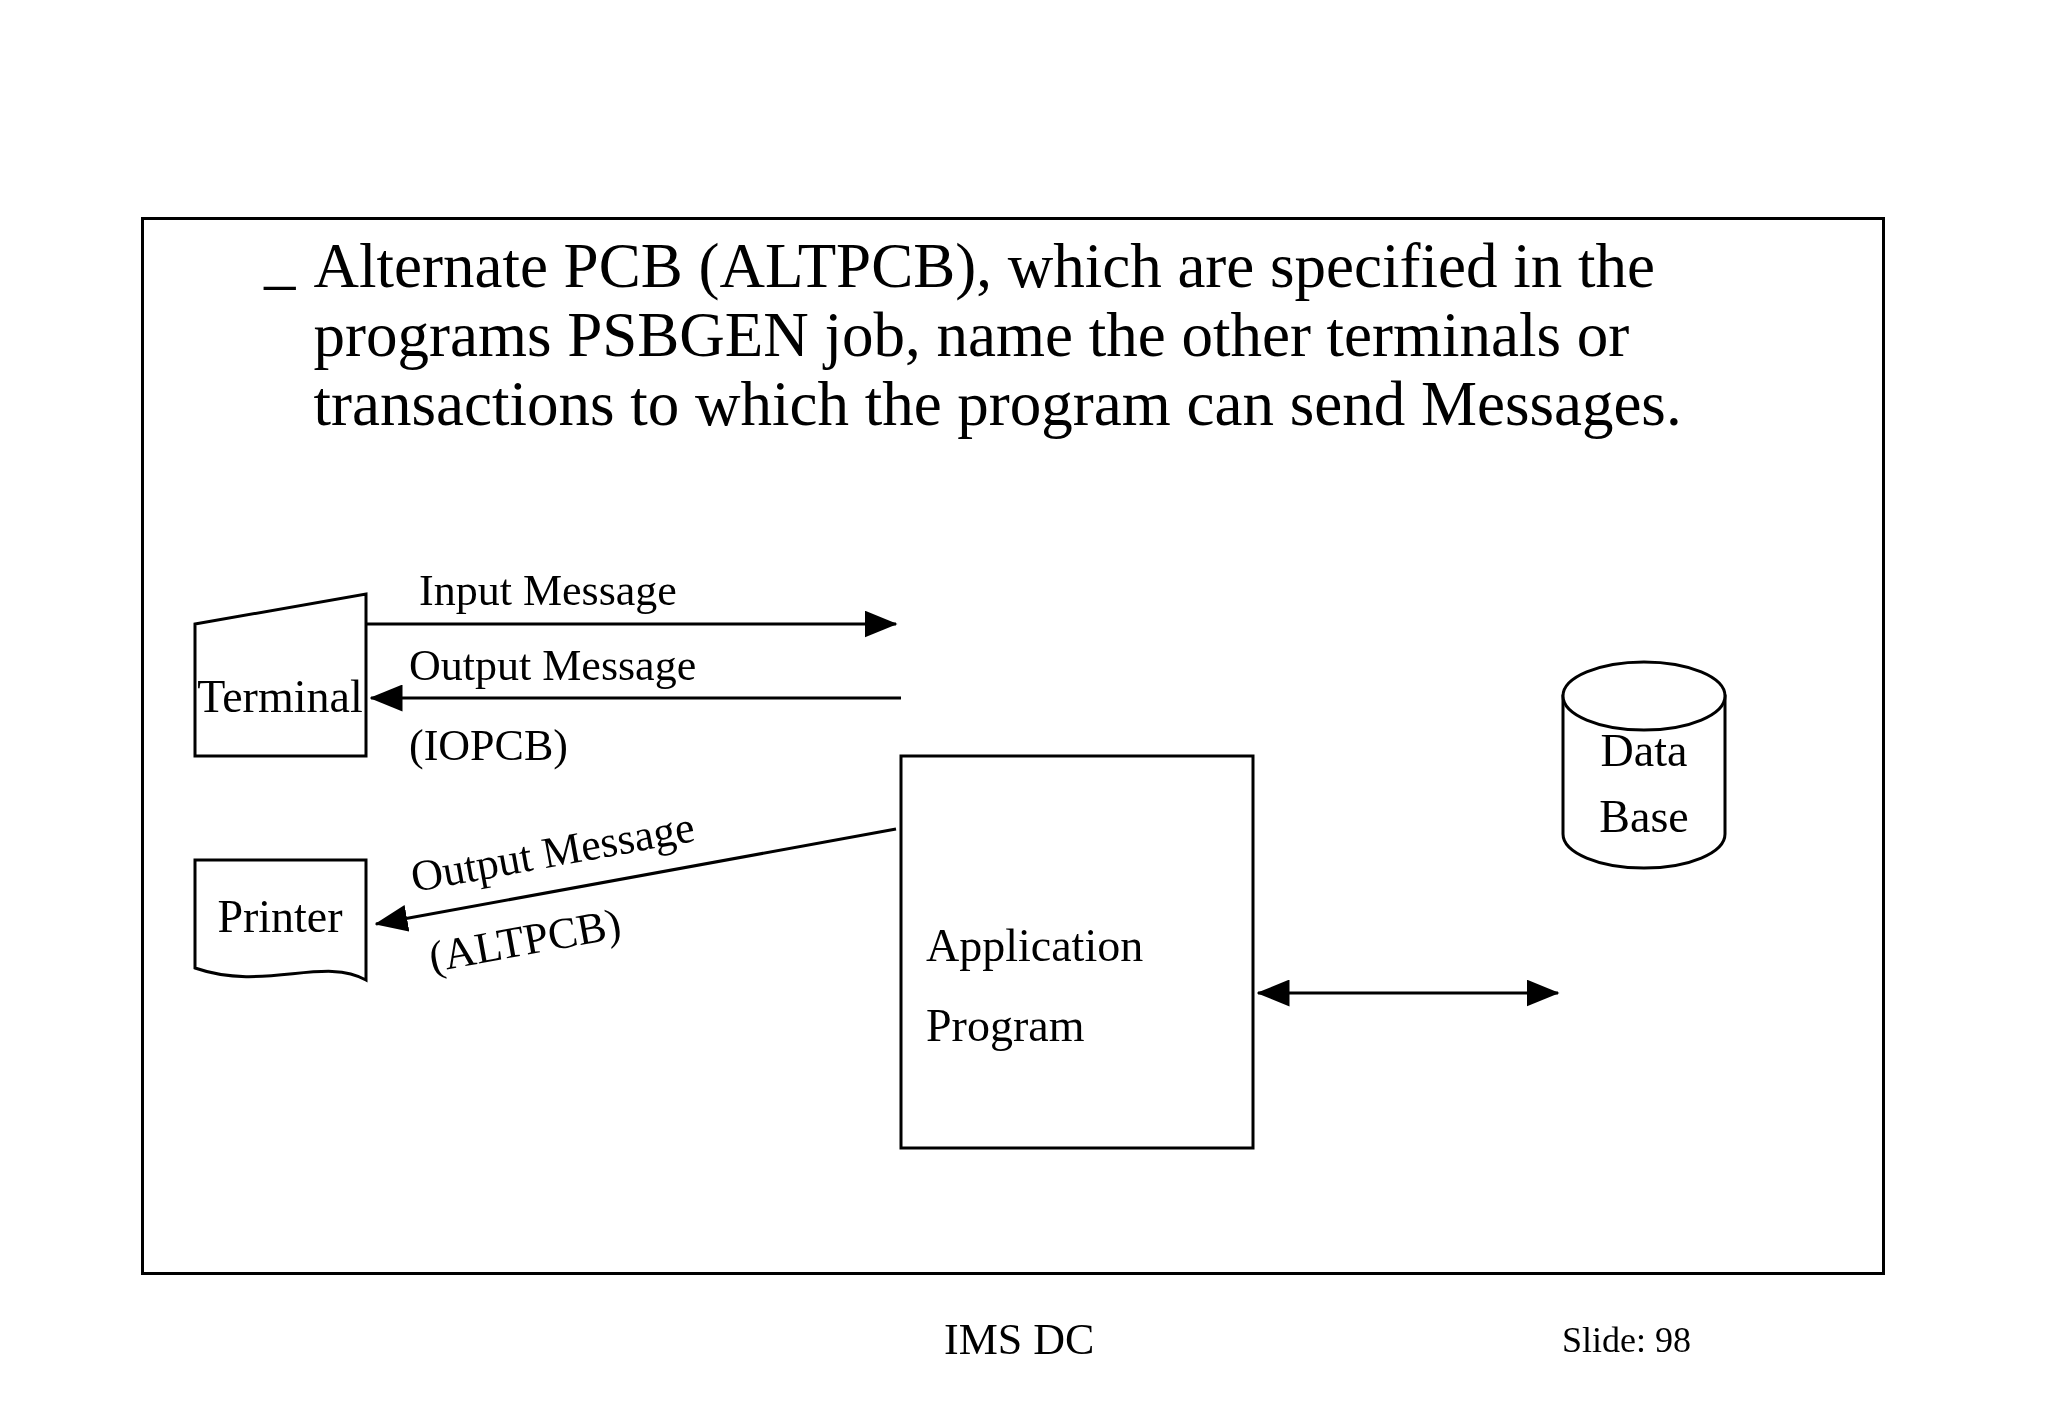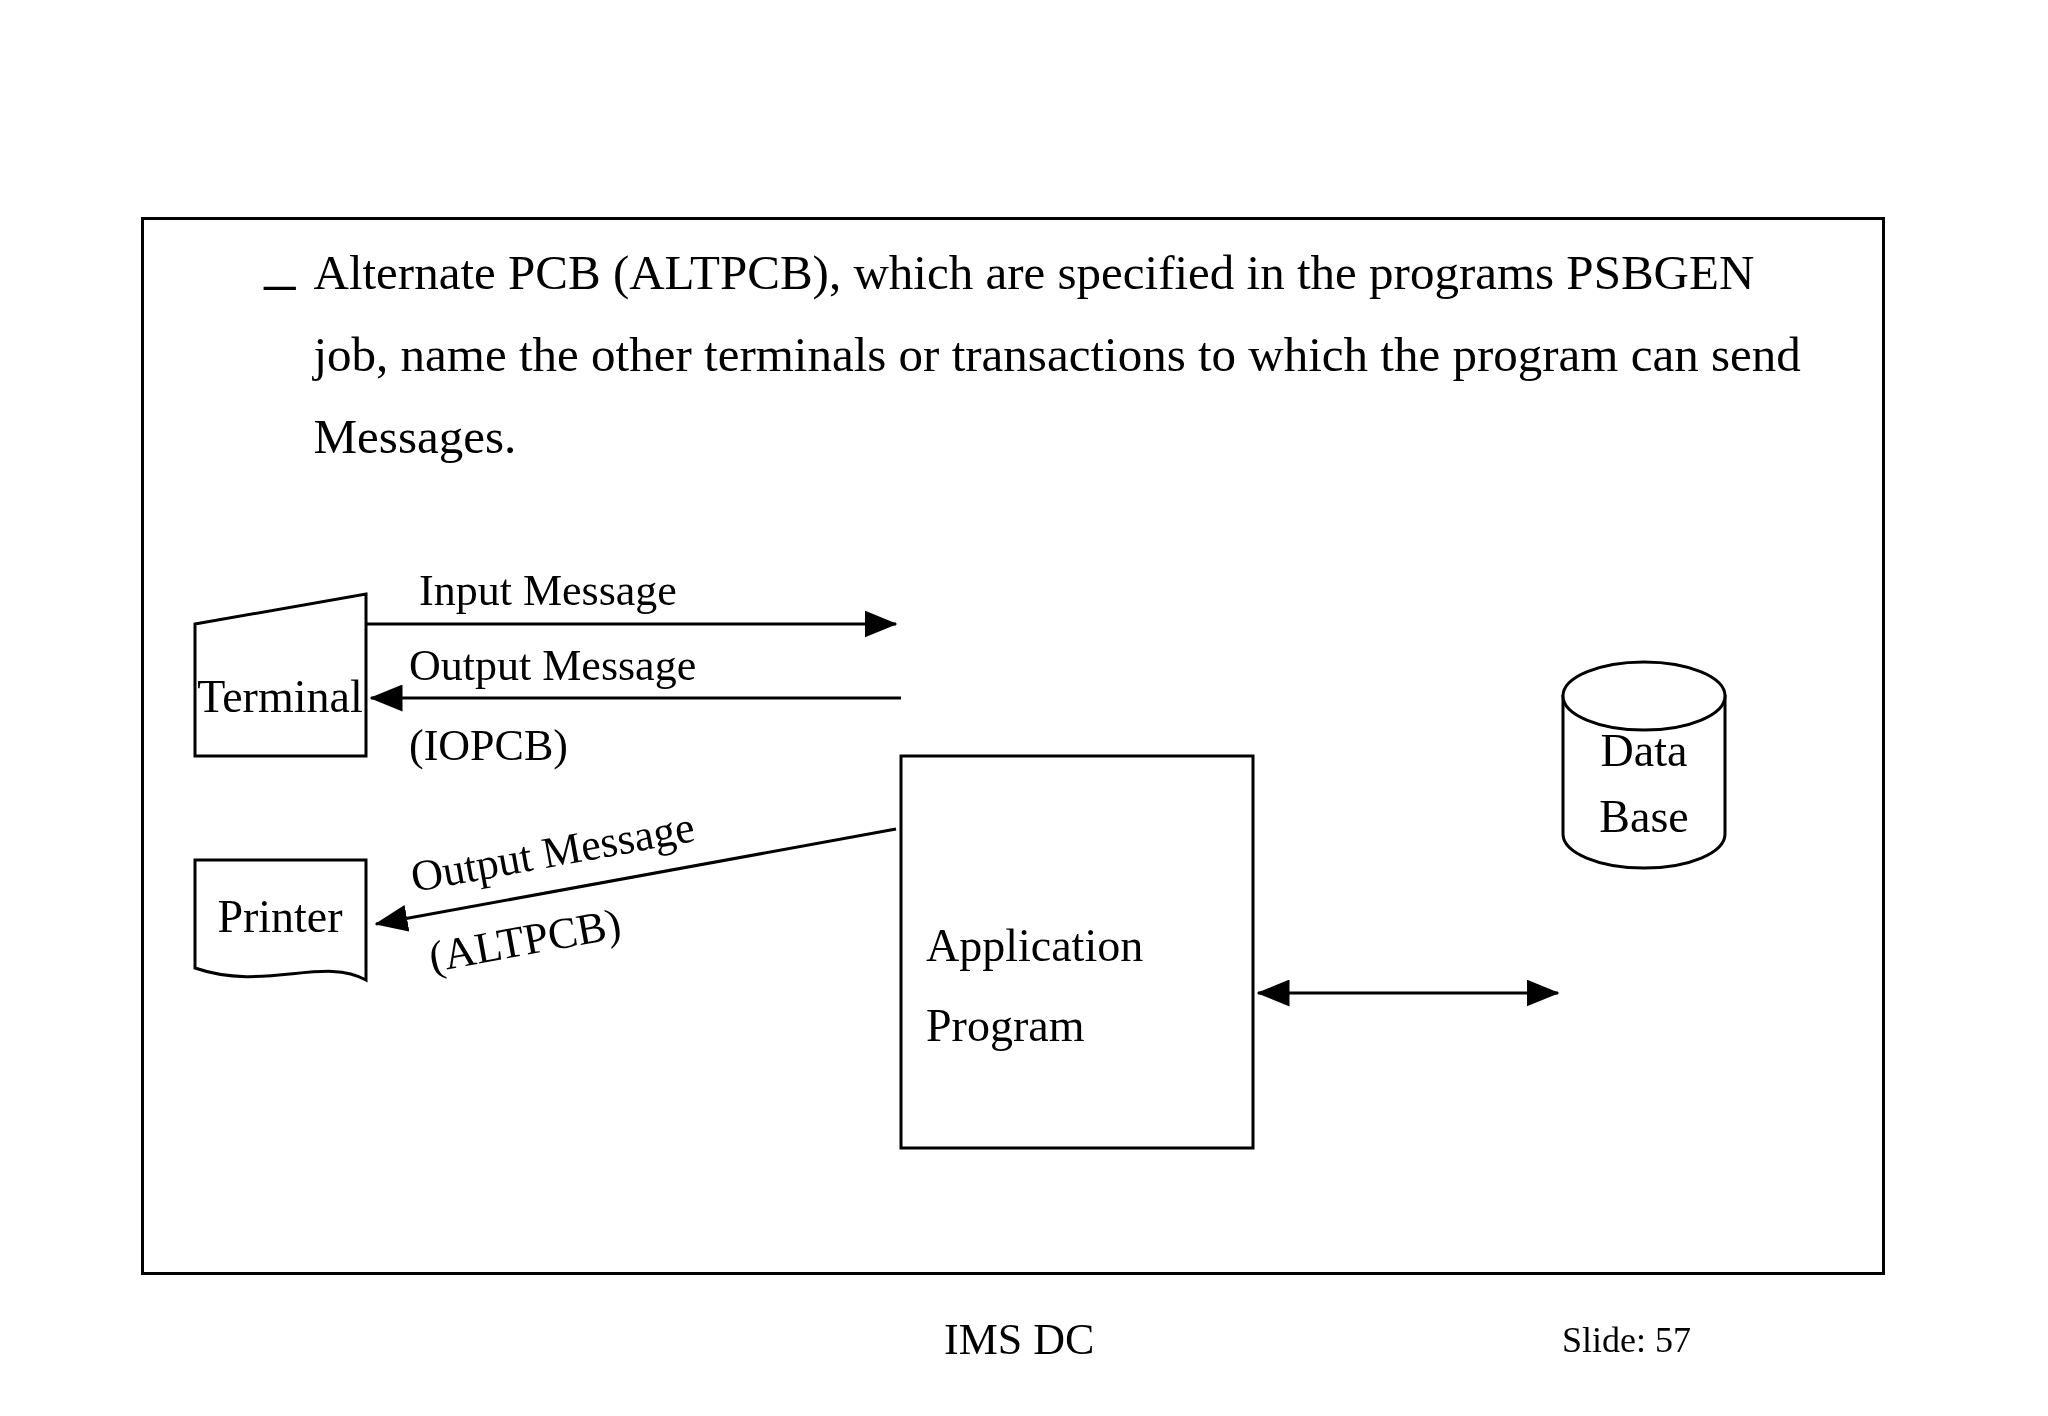--- a/index.html
+++ b/index.html
@@ -39,22 +39,22 @@
     display: flex;
     align-items: flex-start;
   }
   .bullet-dash {
     font-size: 63px;
     line-height: 100px;
     padding-right: 18px;
     flex: 0 0 auto;
   }
   #bullet-text {
-    font-size: 49px;
-    line-height: 82px;
+    font-size: 63px;
+    line-height: 69px;
     letter-spacing: 0px;
     flex: 1 1 auto;
   }
 
   
   #diagram {
     position: absolute;
     left: 0px;
     top: 0px;
     width: 1744px;
@@ -155,13 +155,13 @@
 
     <g>
       <line x1="1114" y1="773" x2="1414" y2="773" stroke="#000000" stroke-width="3" marker-end="url(#arrow-end)" marker-start="url(#arrow-start)"></line>
     </g>
 
   </svg>
 
 </div>
 
 <div id="footer-left">IMS DC</div>
-<div id="footer-right">Slide: 57</div>
+<div id="footer-right">Slide: 98</div>
 
 </body></html>

